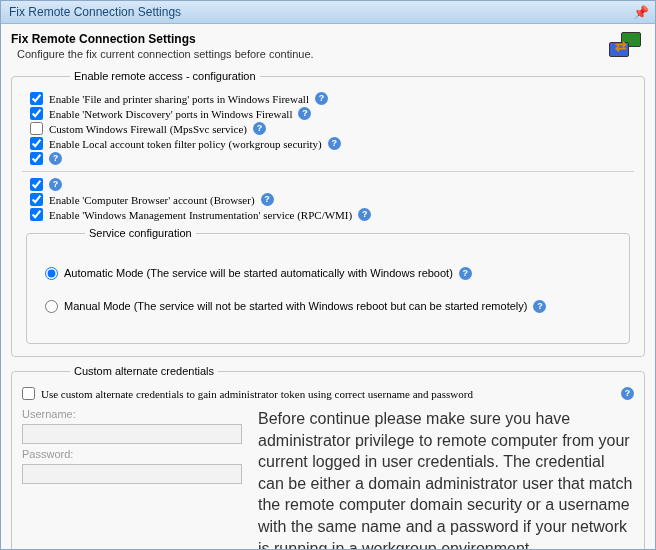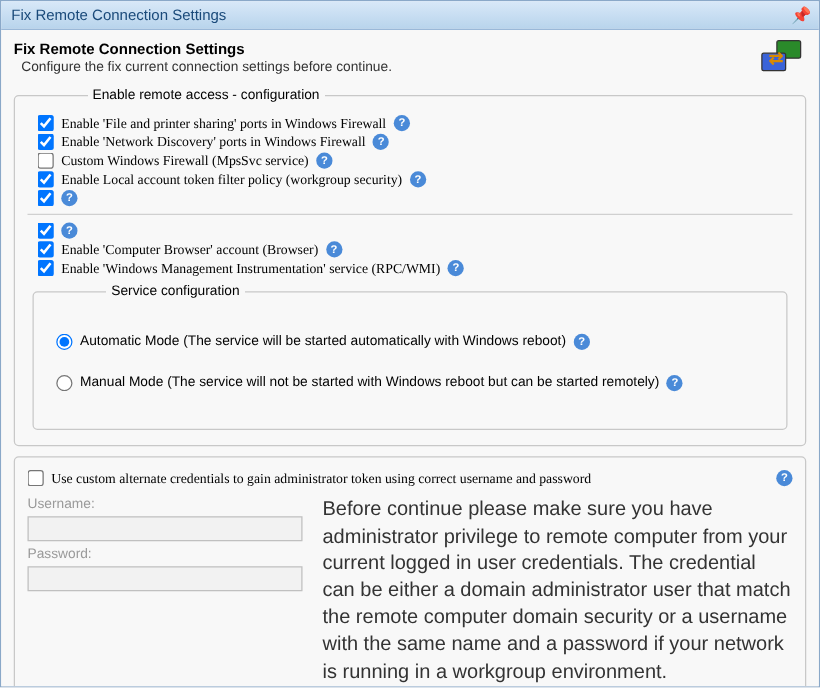--- a/index.html
+++ b/index.html
@@ -261,20 +261,21 @@
         </div>
         <div class="rad-row">
           <input type="radio" name="svcmode" style="">
           <label>Manual Mode (The service will not be started with Windows reboot but can be started remotely)</label>
           <span class="help">?</span>
         </div>
       </fieldset>
     </fieldset>
 
     <fieldset>
+      <legend>Custom alternate credentials</legend>
       <div class="ch-row" style="padding-left:0">
         <input type="checkbox" style="">
         <label>Use custom alternate credentials to gain administrator token using correct username and password</label>
         <span class="help help-right" style="margin-left:auto">?</span>
       </div>
       <div class="cred-body">
         <div class="cred-fields">
           <label>Username:</label>
           <input type="text" disabled="" value="" style="">
           <label>Password:</label>

